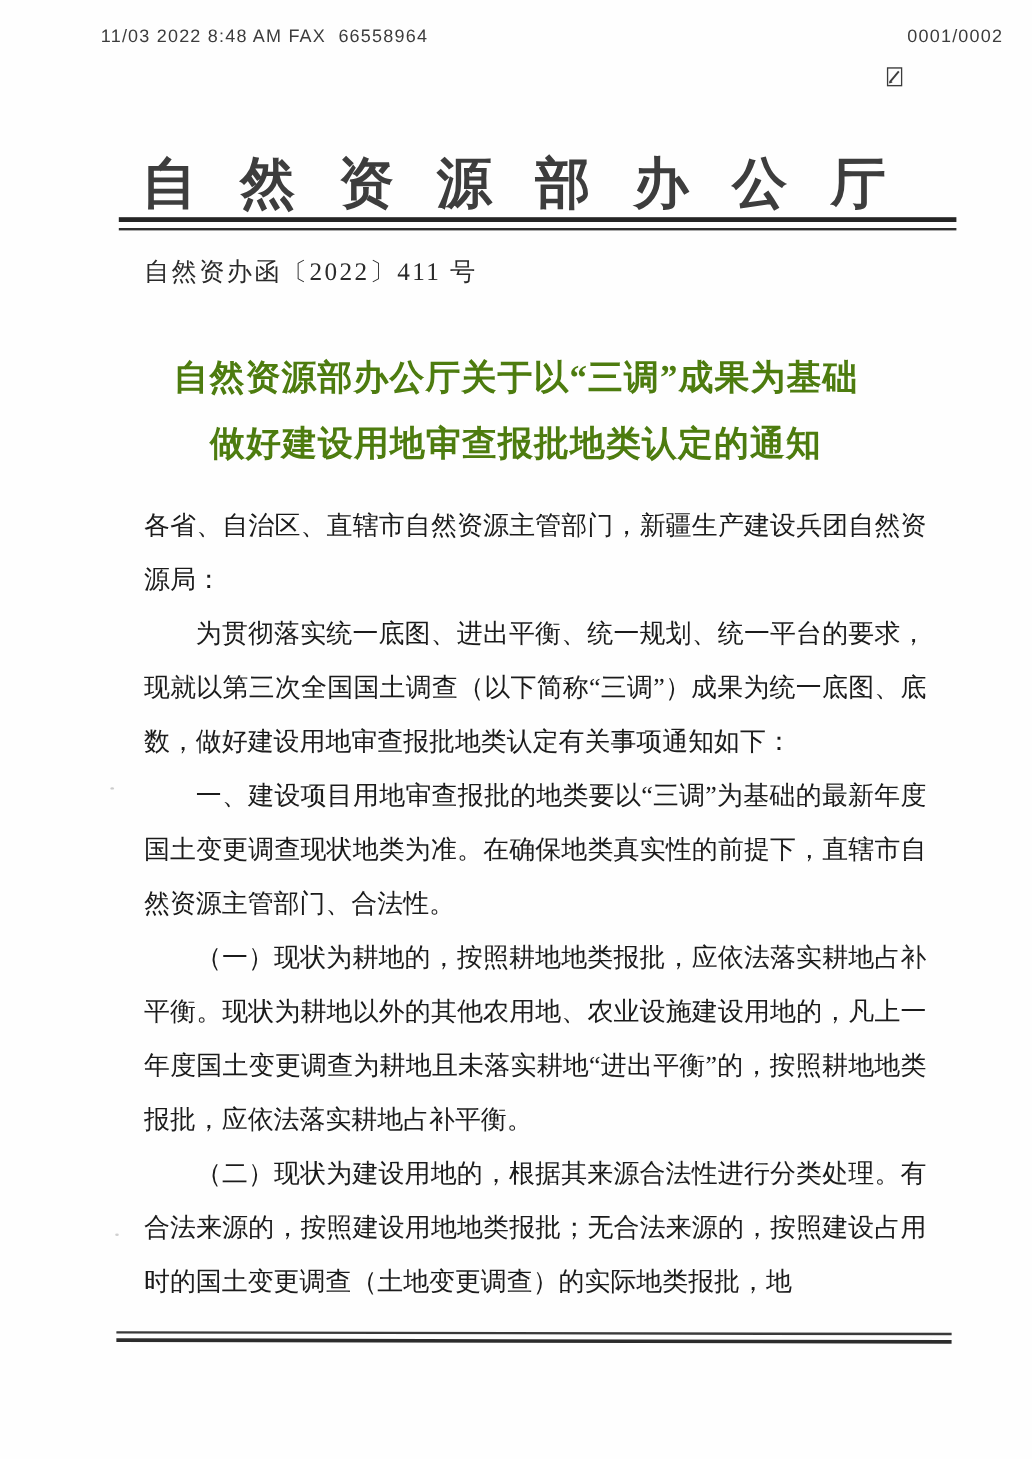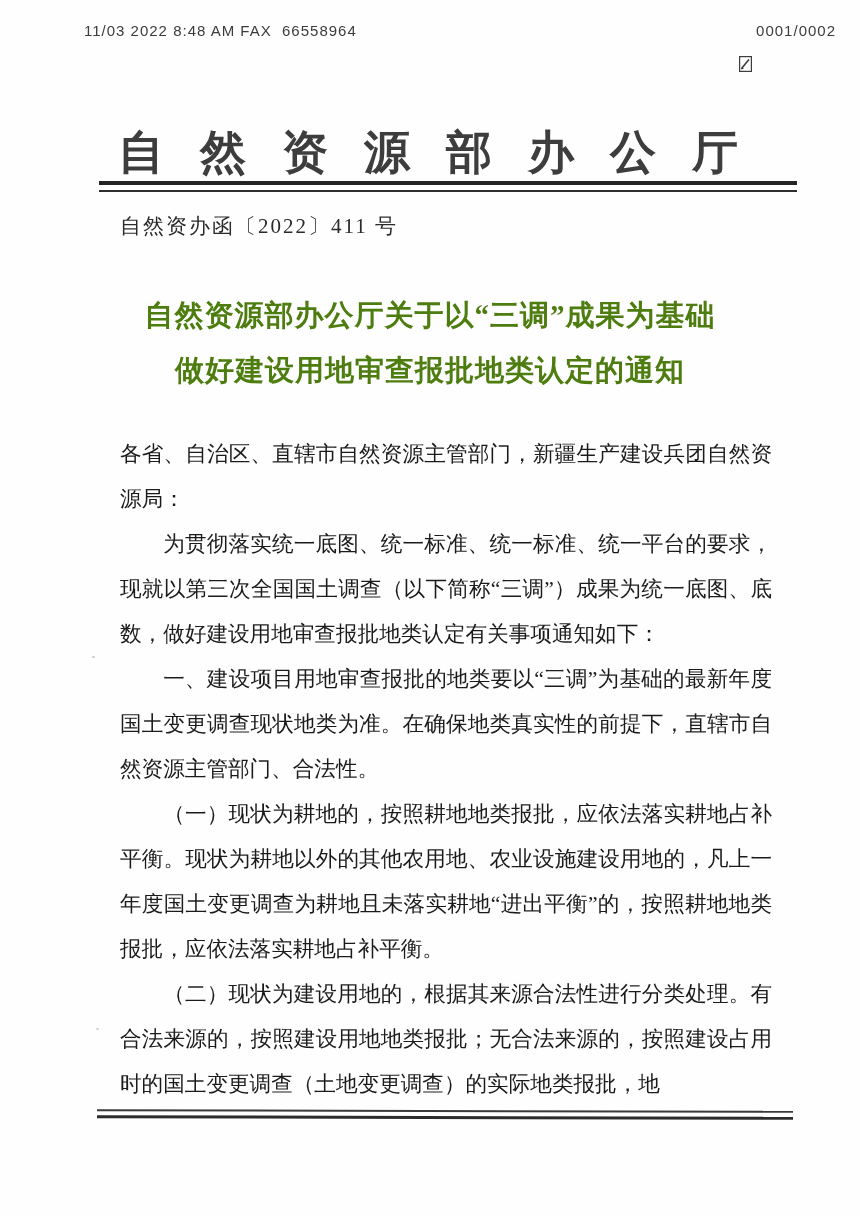--- a/index.html
+++ b/index.html
@@ -53,21 +53,21 @@
   .doc-title {
     position: absolute; top: 288px; left: 80px; width: 700px;
     text-align: center;
     font-size: 29px; font-weight: bold; color: #4d7c0f;
     line-height: 55px;
     letter-spacing: 1px;
   }
 
   
   .doc-body {
-    position: absolute; top: 432px; left: 120px; width: 652px;
+    position: absolute; top: 416px; left: 120px; width: 652px;
     font-size: 21.6px; color: #1b1b1b;
     line-height: 45px;
     text-align: justify;
   }
   .doc-body p { text-indent: 2em; }
   .doc-body p.no-indent { text-indent: 0; }
 
   
   .bottom-rule {
     position: absolute; top: 1110px; left: 97px; width: 696px; height: 9px;
@@ -104,21 +104,21 @@
   <div class="double-rule"></div>
   <div class="doc-number">自然资办函〔2022〕411 号</div>
 
   <div class="doc-title">
     <div>自然资源部办公厅关于以“三调”成果为基础</div>
     <div>做好建设用地审查报批地类认定的通知</div>
   </div>
 
   <div class="doc-body">
     <p class="no-indent">各省、自治区、直辖市自然资源主管部门，新疆生产建设兵团自然资源局：</p>
-    <p>为贯彻落实统一底图、统一标准、统一标准、统一平台的要求，现就以第三次全国国土调查（以下简称“三调”）成果为统一底图、底数，做好建设用地审查报批地类认定有关事项通知如下：</p>
+    <p>为贯彻落实统一底图、进出平衡、统一规划、统一平台的要求，现就以第三次全国国土调查（以下简称“三调”）成果为统一底图、底数，做好建设用地审查报批地类认定有关事项通知如下：</p>
     <p>一、建设项目用地审查报批的地类要以“三调”为基础的最新年度国土变更调查现状地类为准。在确保地类真实性的前提下，直辖市自然资源主管部门、合法性。</p>
     <p>（一）现状为耕地的，按照耕地地类报批，应依法落实耕地占补平衡。现状为耕地以外的其他农用地、农业设施建设用地的，凡上一年度国土变更调查为耕地且未落实耕地“进出平衡”的，按照耕地地类报批，应依法落实耕地占补平衡。</p>
     <p>（二）现状为建设用地的，根据其来源合法性进行分类处理。有合法来源的，按照建设用地地类报批；无合法来源的，按照建设占用时的国土变更调查（土地变更调查）的实际地类报批，地</p>
   </div>
 
   <div class="bottom-rule"></div>
 
   <span class="speck s1"></span>
   <span class="speck s2"></span>
 </div>

